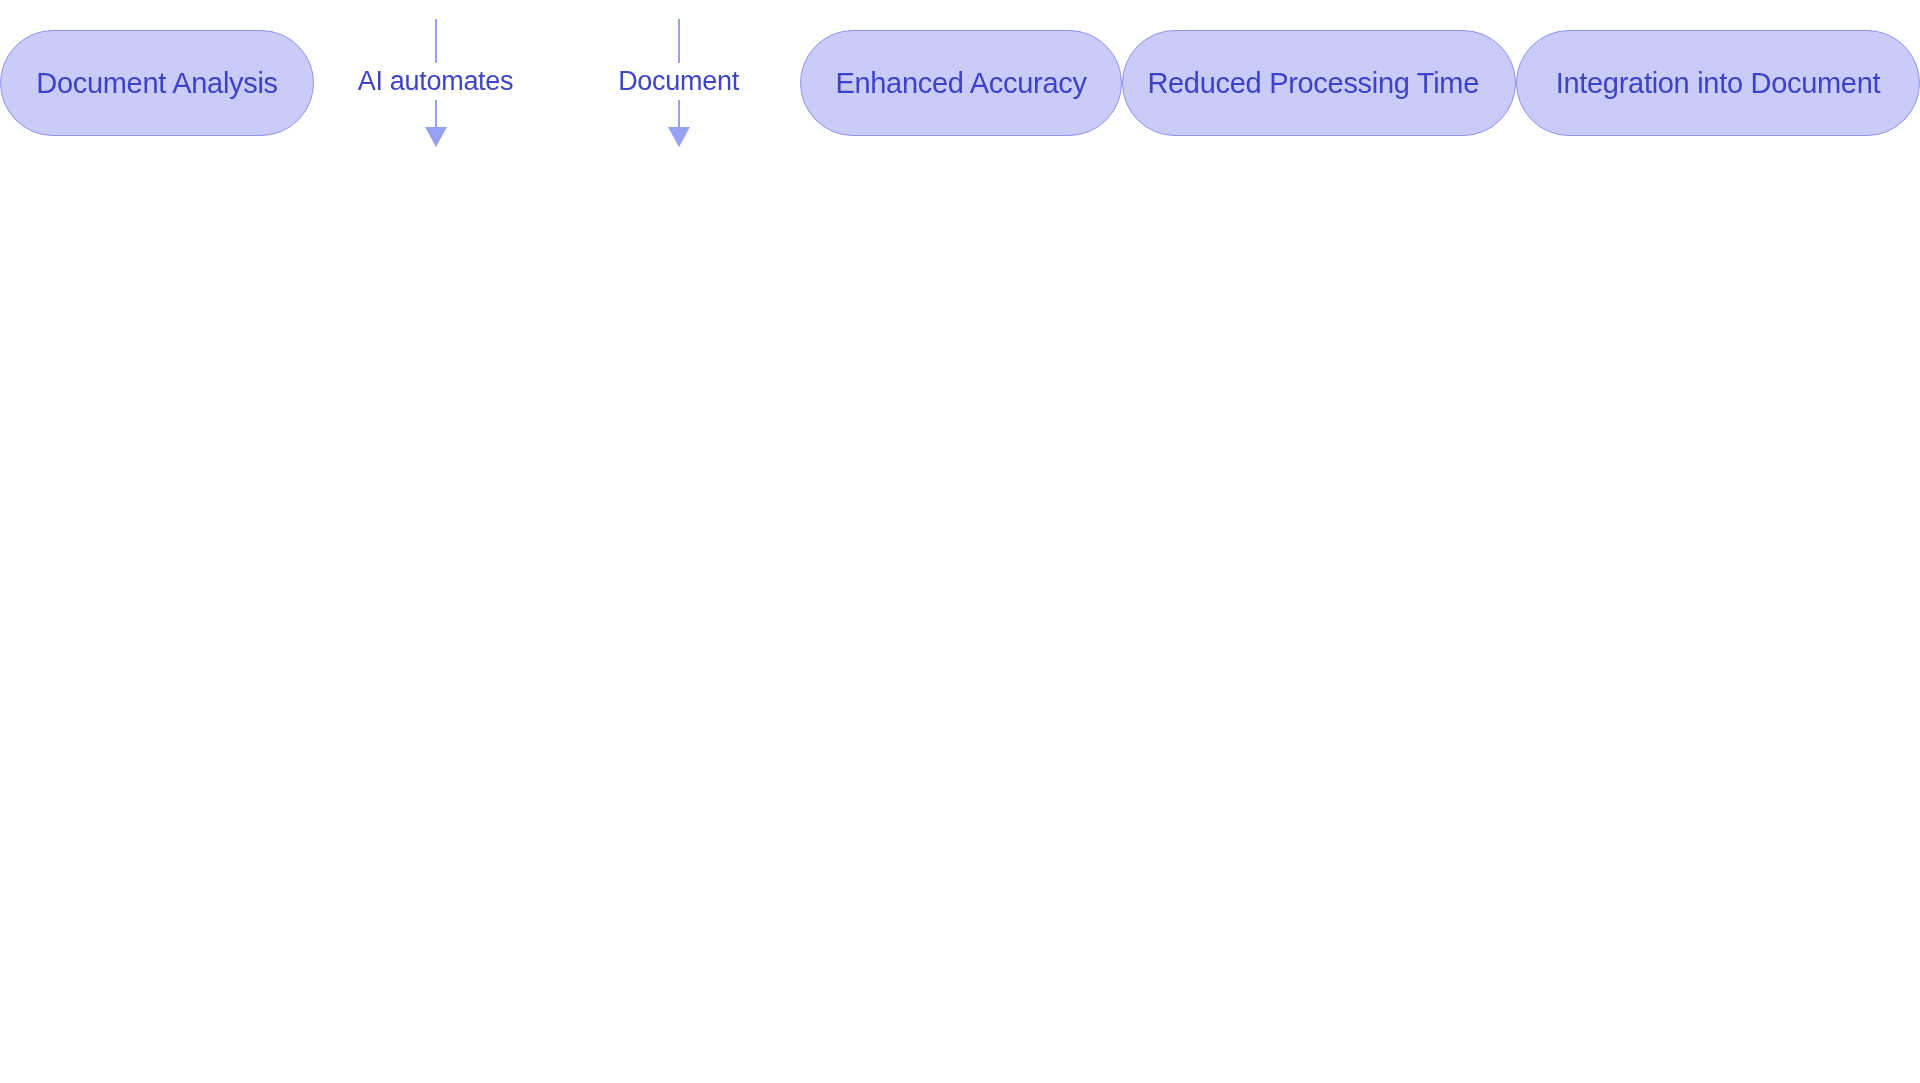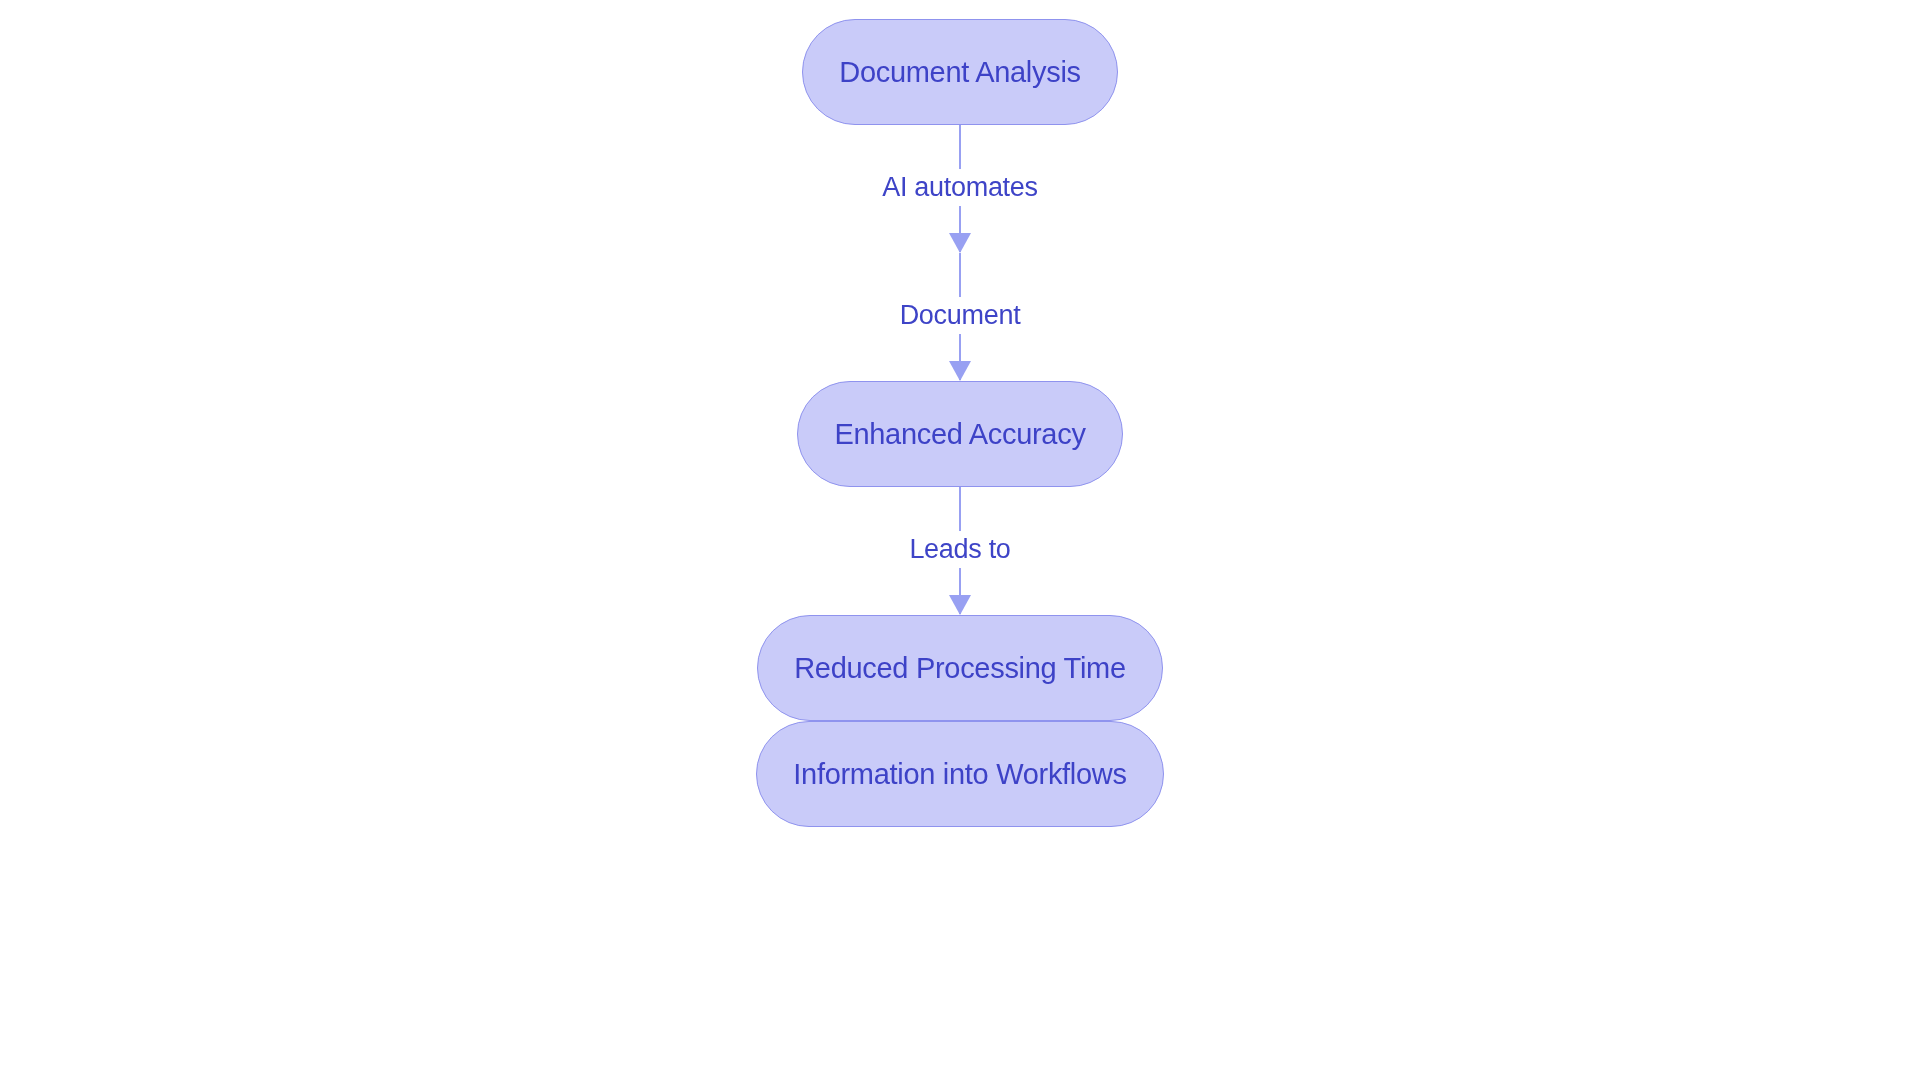--- a/index.html
+++ b/index.html
@@ -16,21 +16,21 @@
     width: 1920px;
     height: 1083px;
     background: var(--bg, #ffffff);
   }
   .flow {
     position: absolute;
     left: 0;
     top: 19px;
     width: 100%;
     display: flex;
-    flex-direction: column;
+    flex-direction: row;
     align-items: center;
   }
   .node {
     box-sizing: border-box;
     height: 106px;
     display: flex;
     align-items: center;
     justify-content: center;
     padding: 0 36px;
     background: var(--node-fill, #c9cbf9);
@@ -107,29 +107,24 @@
     <div class="connector">
       <div class="line"></div>
       <div class="arrowhead"></div>
       <span class="edge-label">Document</span>
     </div>
 
     <div class="node n3">
       <span>Enhanced Accuracy</span>
     </div>
 
-    <div class="connector">
-      <div class="line"></div>
-      <div class="arrowhead"></div>
-      <span class="edge-label">Leads to</span>
-    </div>
 
     <div class="node n4">
       <span>Reduced Processing Time</span>
     </div>
 
 
     <div class="node n5">
-      <span>Information into Workflows</span>
+      <span>Integration into Document</span>
     </div>
 
   </div>
 </div>
 
 </body></html>

